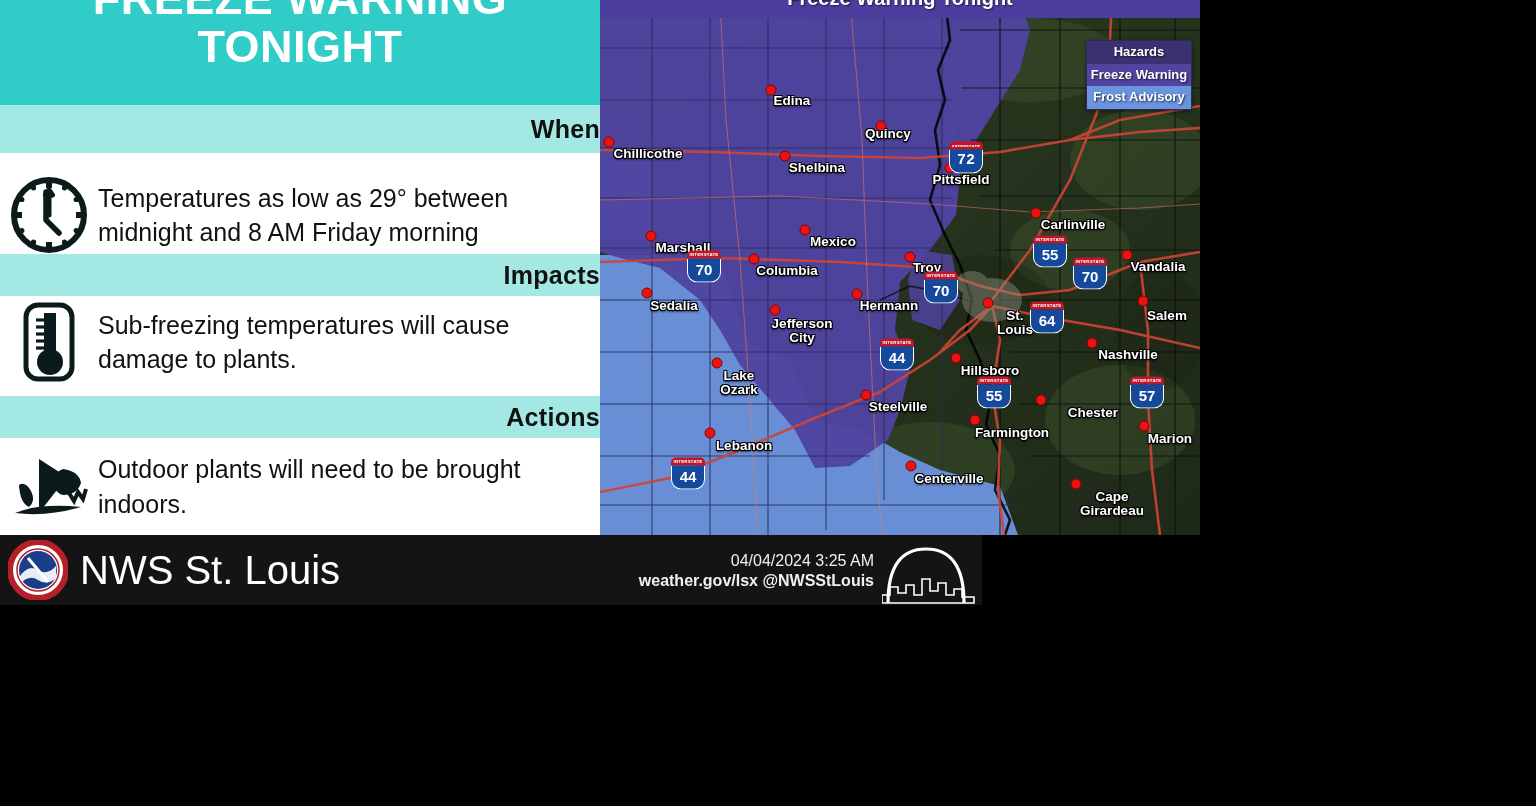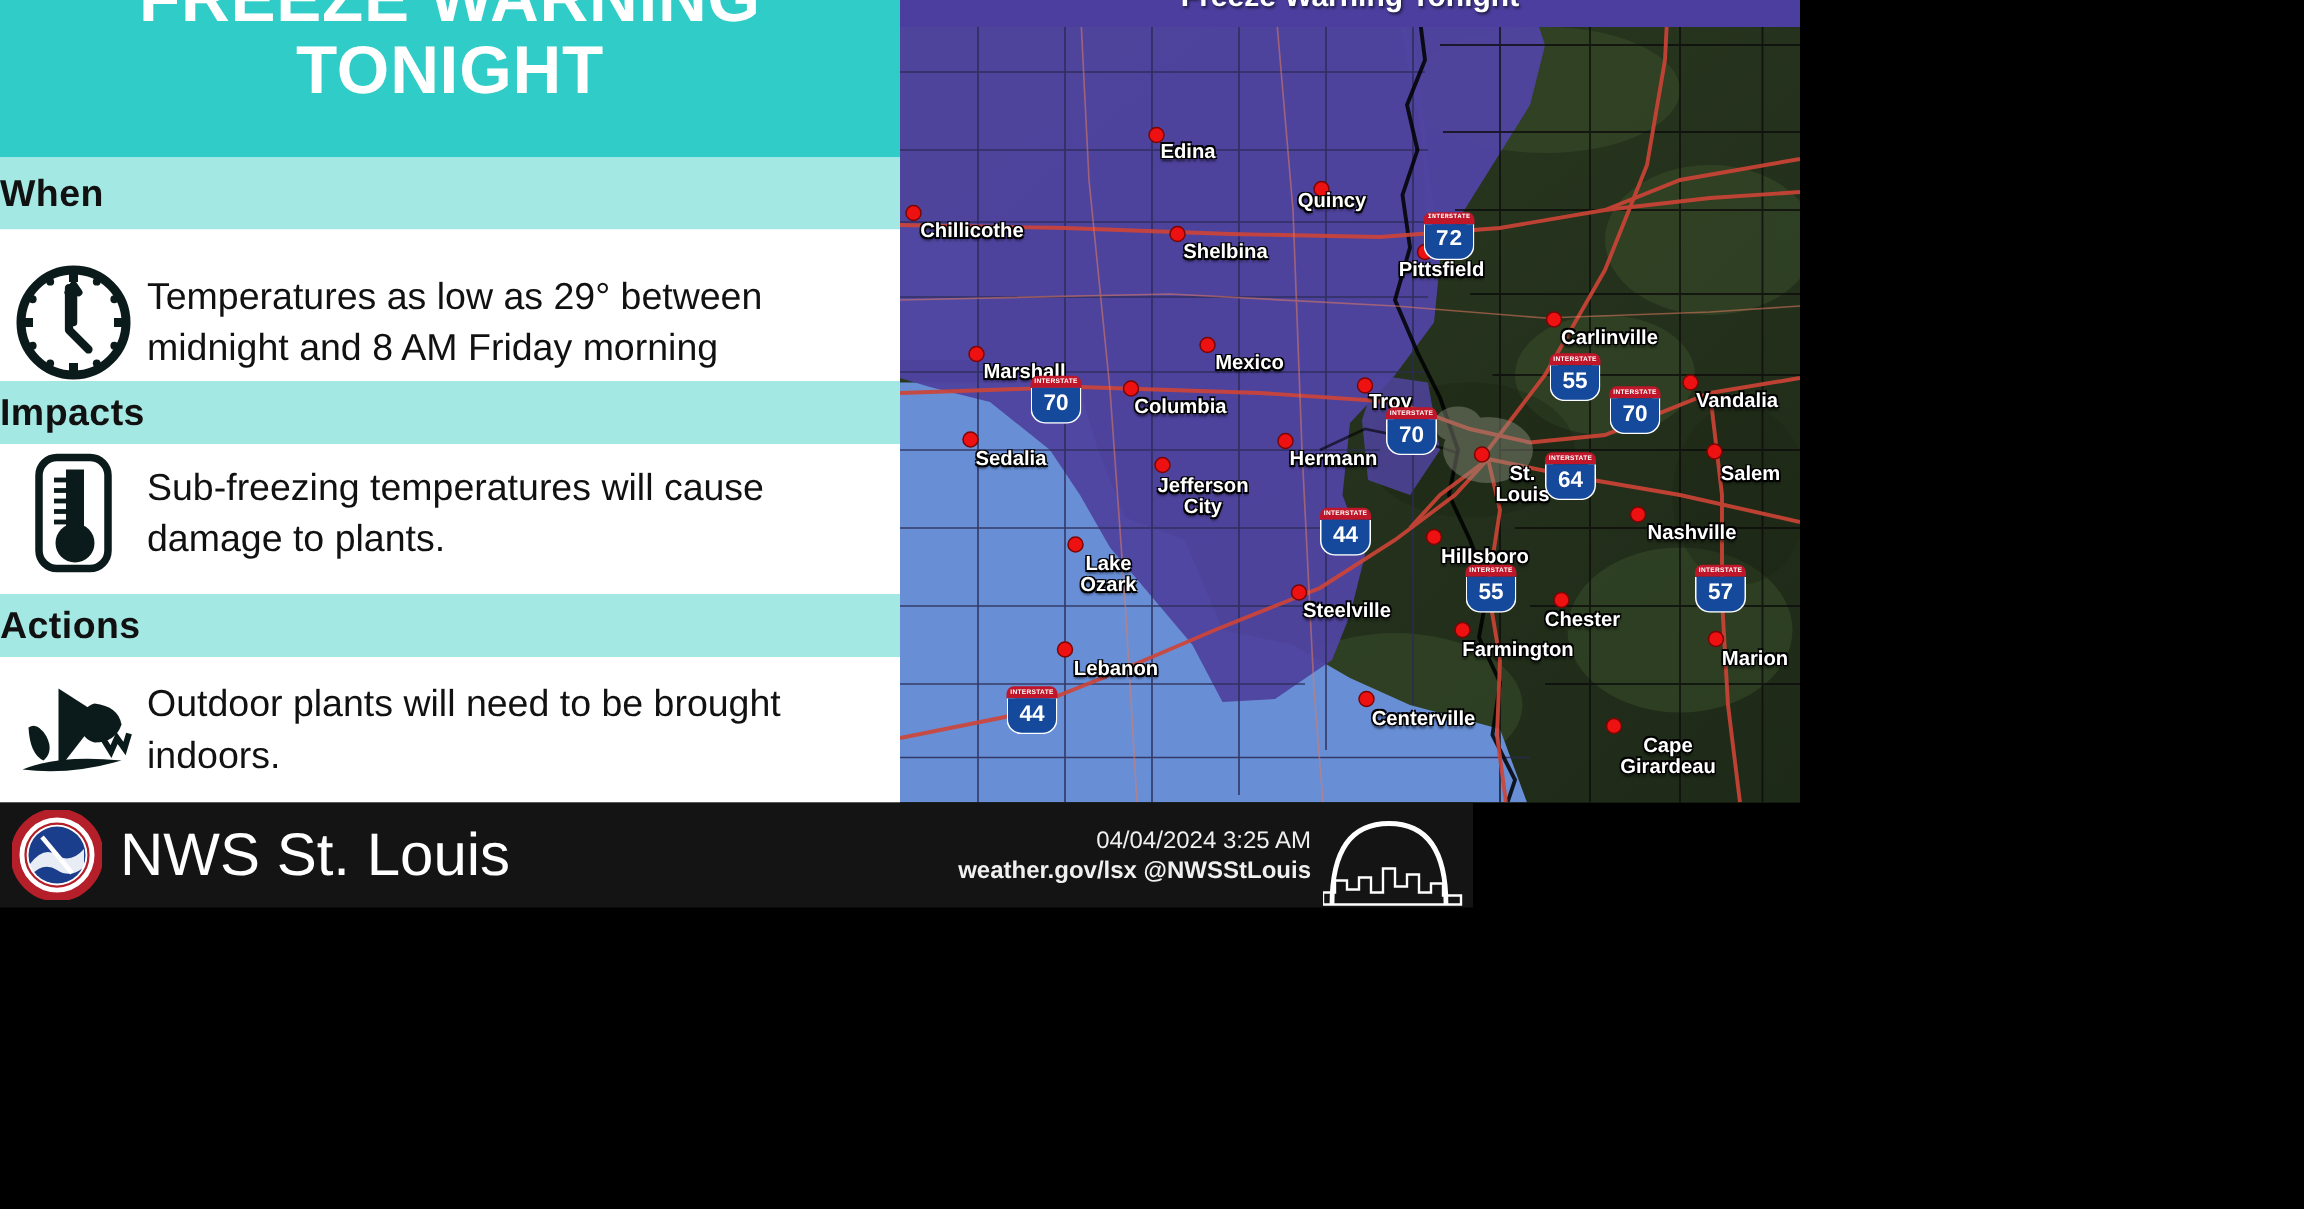--- a/index.html
+++ b/index.html
@@ -51,21 +51,21 @@
     padding: 0 14px;
   }
 
   .section-head {
     position: absolute;
     left: 0;
     width: 600px;
     background: #A3E8E3;
     display: flex;
     align-items: center;
-    justify-content: flex-start;
+    justify-content: flex-end;
   }
   .section-head span {
     color: #111111;
     font-size: 25px;
     font-weight: bold;
     letter-spacing: 0.3px;
   }
 
   .section-body {
     position: absolute;
@@ -427,20 +427,25 @@
       <g opacity="0.45" fill="#8d9080">
         <ellipse cx="392" cy="300" rx="30" ry="22"></ellipse>
         <ellipse cx="372" cy="283" rx="16" ry="12"></ellipse>
       </g>
     </svg>
 
     <div id="map-title-band">
       <div id="map-title-text">Freeze Warning Tonight</div>
     </div>
 
+    <div id="legend">
+      <div class="legend-row" id="legend-title">Hazards</div>
+      <div class="legend-row" id="legend-freeze">Freeze Warning</div>
+      <div class="legend-row" id="legend-frost">Frost Advisory</div>
+    </div>
 
     <div id="dot-layer">
         <div class="city-dot" style="left: 171px; top: 90px;"></div>
         <div class="city-dot" style="left: 281px; top: 126px;"></div>
         <div class="city-dot" style="left: 9px; top: 142px;"></div>
         <div class="city-dot" style="left: 185px; top: 156px;"></div>
         <div class="city-dot" style="left: 350px; top: 168px;"></div>
         <div class="city-dot" style="left: 436px; top: 213px;"></div>
         <div class="city-dot" style="left: 205px; top: 230px;"></div>
         <div class="city-dot" style="left: 51px; top: 236px;"></div>
@@ -480,21 +485,21 @@
         <div class="city" style="left: 567px; top: 309px;">Salem</div>
         <div class="city" style="left: 415px; top: 309px;">St.
 Louis</div>
         <div class="city" style="left: 202px; top: 317px;">Jefferson
 City</div>
         <div class="city" style="left: 528px; top: 348px;">Nashville</div>
         <div class="city" style="left: 390px; top: 364px;">Hillsboro</div>
         <div class="city" style="left: 139px; top: 369px;">Lake
 Ozark</div>
         <div class="city" style="left: 298px; top: 400px;">Steelville</div>
-        <div class="city" style="left: 455px; top: 406px;">Chester</div>
+        <div class="city" style="left: 493px; top: 406px;">Chester</div>
         <div class="city" style="left: 412px; top: 426px;">Farmington</div>
         <div class="city" style="left: 570px; top: 432px;">Marion</div>
         <div class="city" style="left: 144px; top: 439px;">Lebanon</div>
         <div class="city" style="left: 349px; top: 472px;">Centerville</div>
         <div class="city" style="left: 512px; top: 490px;">Cape
 Girardeau</div>
       </div>
     <div id="shield-layer">
         <div class="shield" style="left: 366px; top: 157px; font-family: Liberation Mono, monospace;">
           <div class="sh-top">INTERSTATE</div>

